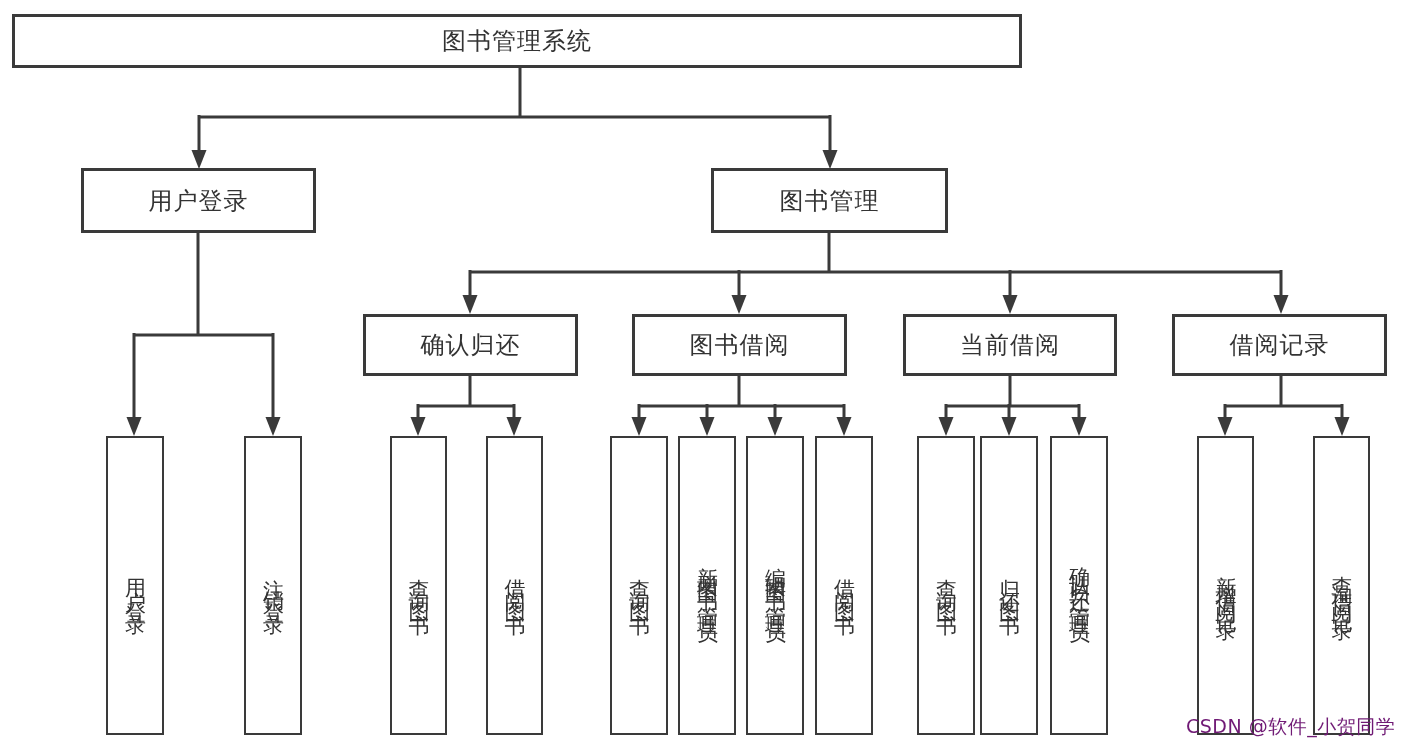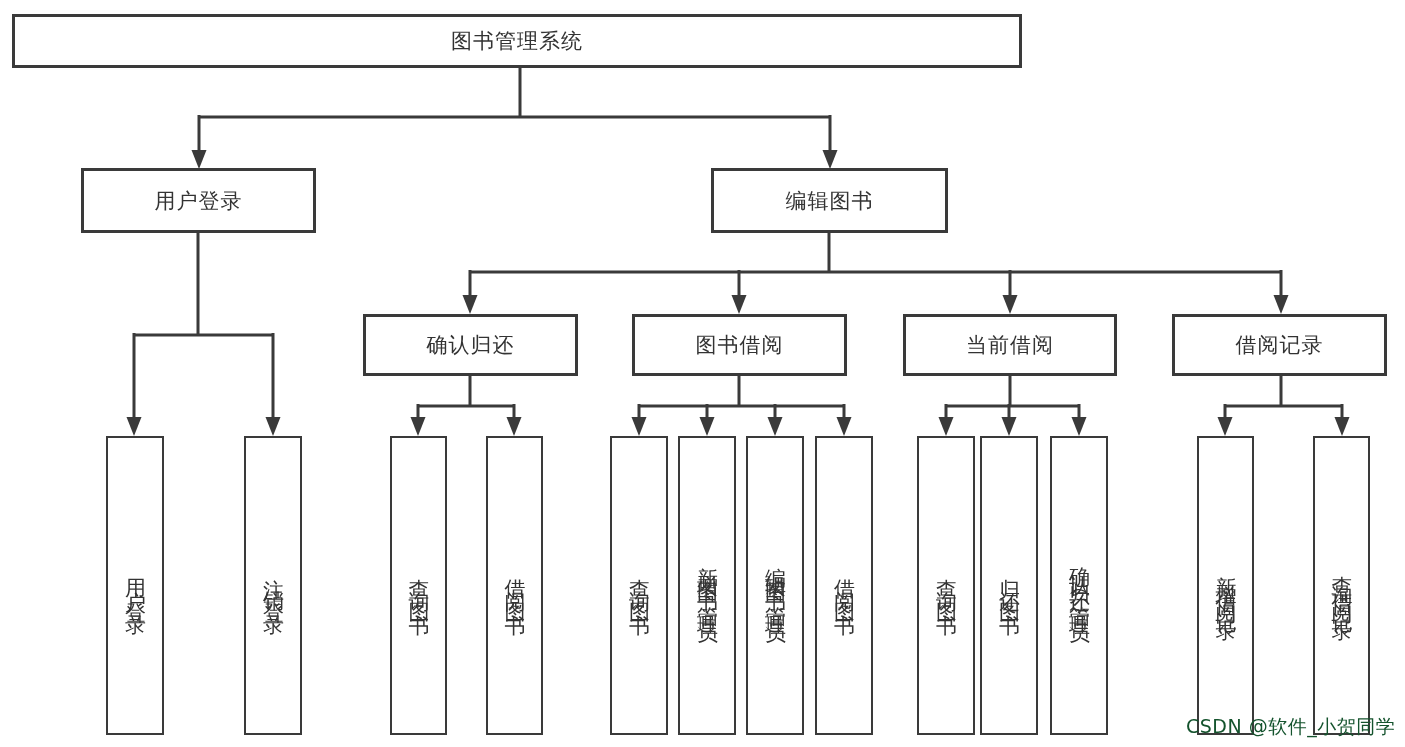--- a/index.html
+++ b/index.html
@@ -21,42 +21,42 @@
     position: absolute;
     background: #ffffff;
     border: 3px solid #3a3a3a;
     box-sizing: border-box;
     display: flex;
     align-items: center;
     justify-content: center;
     z-index: 2;
   }
   .hnode span {
-    font-size: 21px;
+    font-size: 24px;
     letter-spacing: 1px;
     white-space: nowrap;
   }
   .vnode { border-width: 2.5px; }
   .vnode span {
     writing-mode: vertical-rl;
     text-orientation: mixed;
     font-size: 21px;
     line-height: 1;
     white-space: nowrap;
   }
   .sp12 { letter-spacing: 12px; }
   .sp9  { letter-spacing: 9px; }
   .sp8  { letter-spacing: 8px; }
   .watermark {
     position: absolute;
     left: 1186px;
     top: 714px;
     font-size: 19px;
     letter-spacing: 0.5px;
-    color: #14532d;
+    color: #701a75;
     z-index: 5;
     white-space: nowrap;
   }
 </style>
 </head>
 <body>
 
 <div class="stage">
 
   <svg class="connectors" viewBox="0 0 1405 747" xmlns="http://www.w3.org/2000/svg">
@@ -110,21 +110,21 @@
   </svg>
 
   <div class="node hnode" style="left:12px;top:14px;width:1010px;height:54px">
     <span>图书管理系统</span>
   </div>
 
   <div class="node hnode" style="left:81px;top:168px;width:235px;height:65px">
     <span>用户登录</span>
   </div>
   <div class="node hnode" style="left:711px;top:168px;width:237px;height:65px">
-    <span>编辑图书</span>
+    <span>图书管理</span>
   </div>
 
   <div class="node hnode" style="left:363px;top:314px;width:215px;height:62px">
     <span>确认归还</span>
   </div>
   <div class="node hnode" style="left:632px;top:314px;width:215px;height:62px">
     <span>图书借阅</span>
   </div>
   <div class="node hnode" style="left:903px;top:314px;width:214px;height:62px">
     <span>当前借阅</span>

